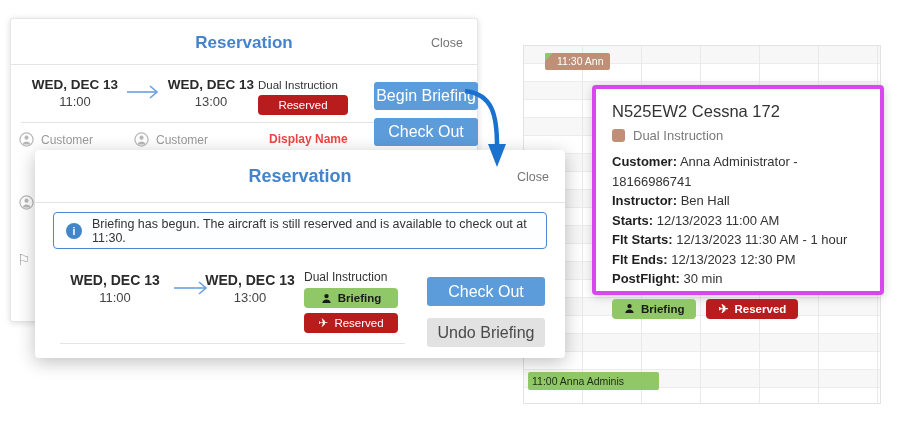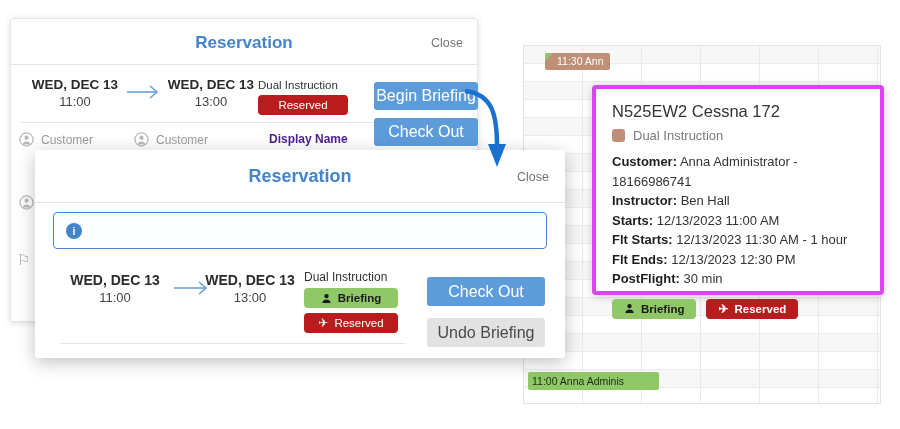--- a/index.html
+++ b/index.html
@@ -55,21 +55,21 @@
     box-shadow:0 1px 6px rgba(0,0,0,.14); z-index:1;
   }
   .dlg-title { position:absolute; left:0; right:0; text-align:center; font-weight:bold; color:#4583cb; }
   .dlg-close { position:absolute; font-size:12.5px; color:#757575; cursor:pointer; }
   .hr { position:absolute; height:1px; background:#e4e4e4; }
   .dateblock { position:absolute; width:100px; text-align:center; }
   .dateblock .d { font-weight:bold; font-size:13.5px; color:#2b2b2b; }
   .dateblock .t { font-size:13px; color:#444; margin-top:2px; }
   .typelabel { position:absolute; font-size:11.5px; color:#333; }
   .fieldlabel { display:flex; align-items:center; gap:7px; position:absolute; font-size:12px; color:#9a9a9a; }
-  .fieldlabel.bold { color:#4c1d95; font-weight:bold; }
+  .fieldlabel.bold { color:#ef4444; font-weight:bold; }
 
   
   .dialog-front {
     position:absolute; left:35px; top:150px; width:530px; height:208px;
     background:#fff; border-radius:4px; box-shadow:0 4px 18px rgba(0,0,0,.25); z-index:3;
   }
   .infobox {
     position:absolute; left:18px; top:62px; width:494px; height:37px;
     border:1px solid #4a86d2; border-radius:4px; background:#fdfeff;
     display:flex; align-items:center; gap:10px; padding:0 12px; font-size:12.5px; color:#333;
@@ -175,20 +175,21 @@
     <span style="position:absolute; left:6px; top:232px; font-size:15px; color:#a5a5a5;">⚐</span>
   </div>
 
   <div class="dialog-front">
     <div class="dlg-title" style="top:16px; font-size:18px;">Reservation</div>
     <div class="dlg-close" style="right:16px; top:20px;">Close</div>
     <div class="hr" style="left:0; right:0; top:52px;"></div>
 
     <div class="infobox">
       <i class="info-icon">i</i>
+      <span>Briefing has begun. The aircraft is still reserved and is available to check out at 11:30.</span>
     </div>
 
     <div class="dateblock" style="left:25px; top:122px; width:110px;">
       <div class="d" style="font-size:14px;">WED, DEC 13</div>
       <div class="t">11:00</div>
     </div>
     <svg style="position:absolute; left:138px; top:131px;" width="36" height="14" viewBox="0 0 36 14">
       <line x1="1" y1="7" x2="32" y2="7" stroke="#6b9fe0" stroke-width="1.6"></line>
       <path d="M26 1 L33 7 L26 13" fill="none" stroke="#6b9fe0" stroke-width="1.6"></path>
     </svg>

